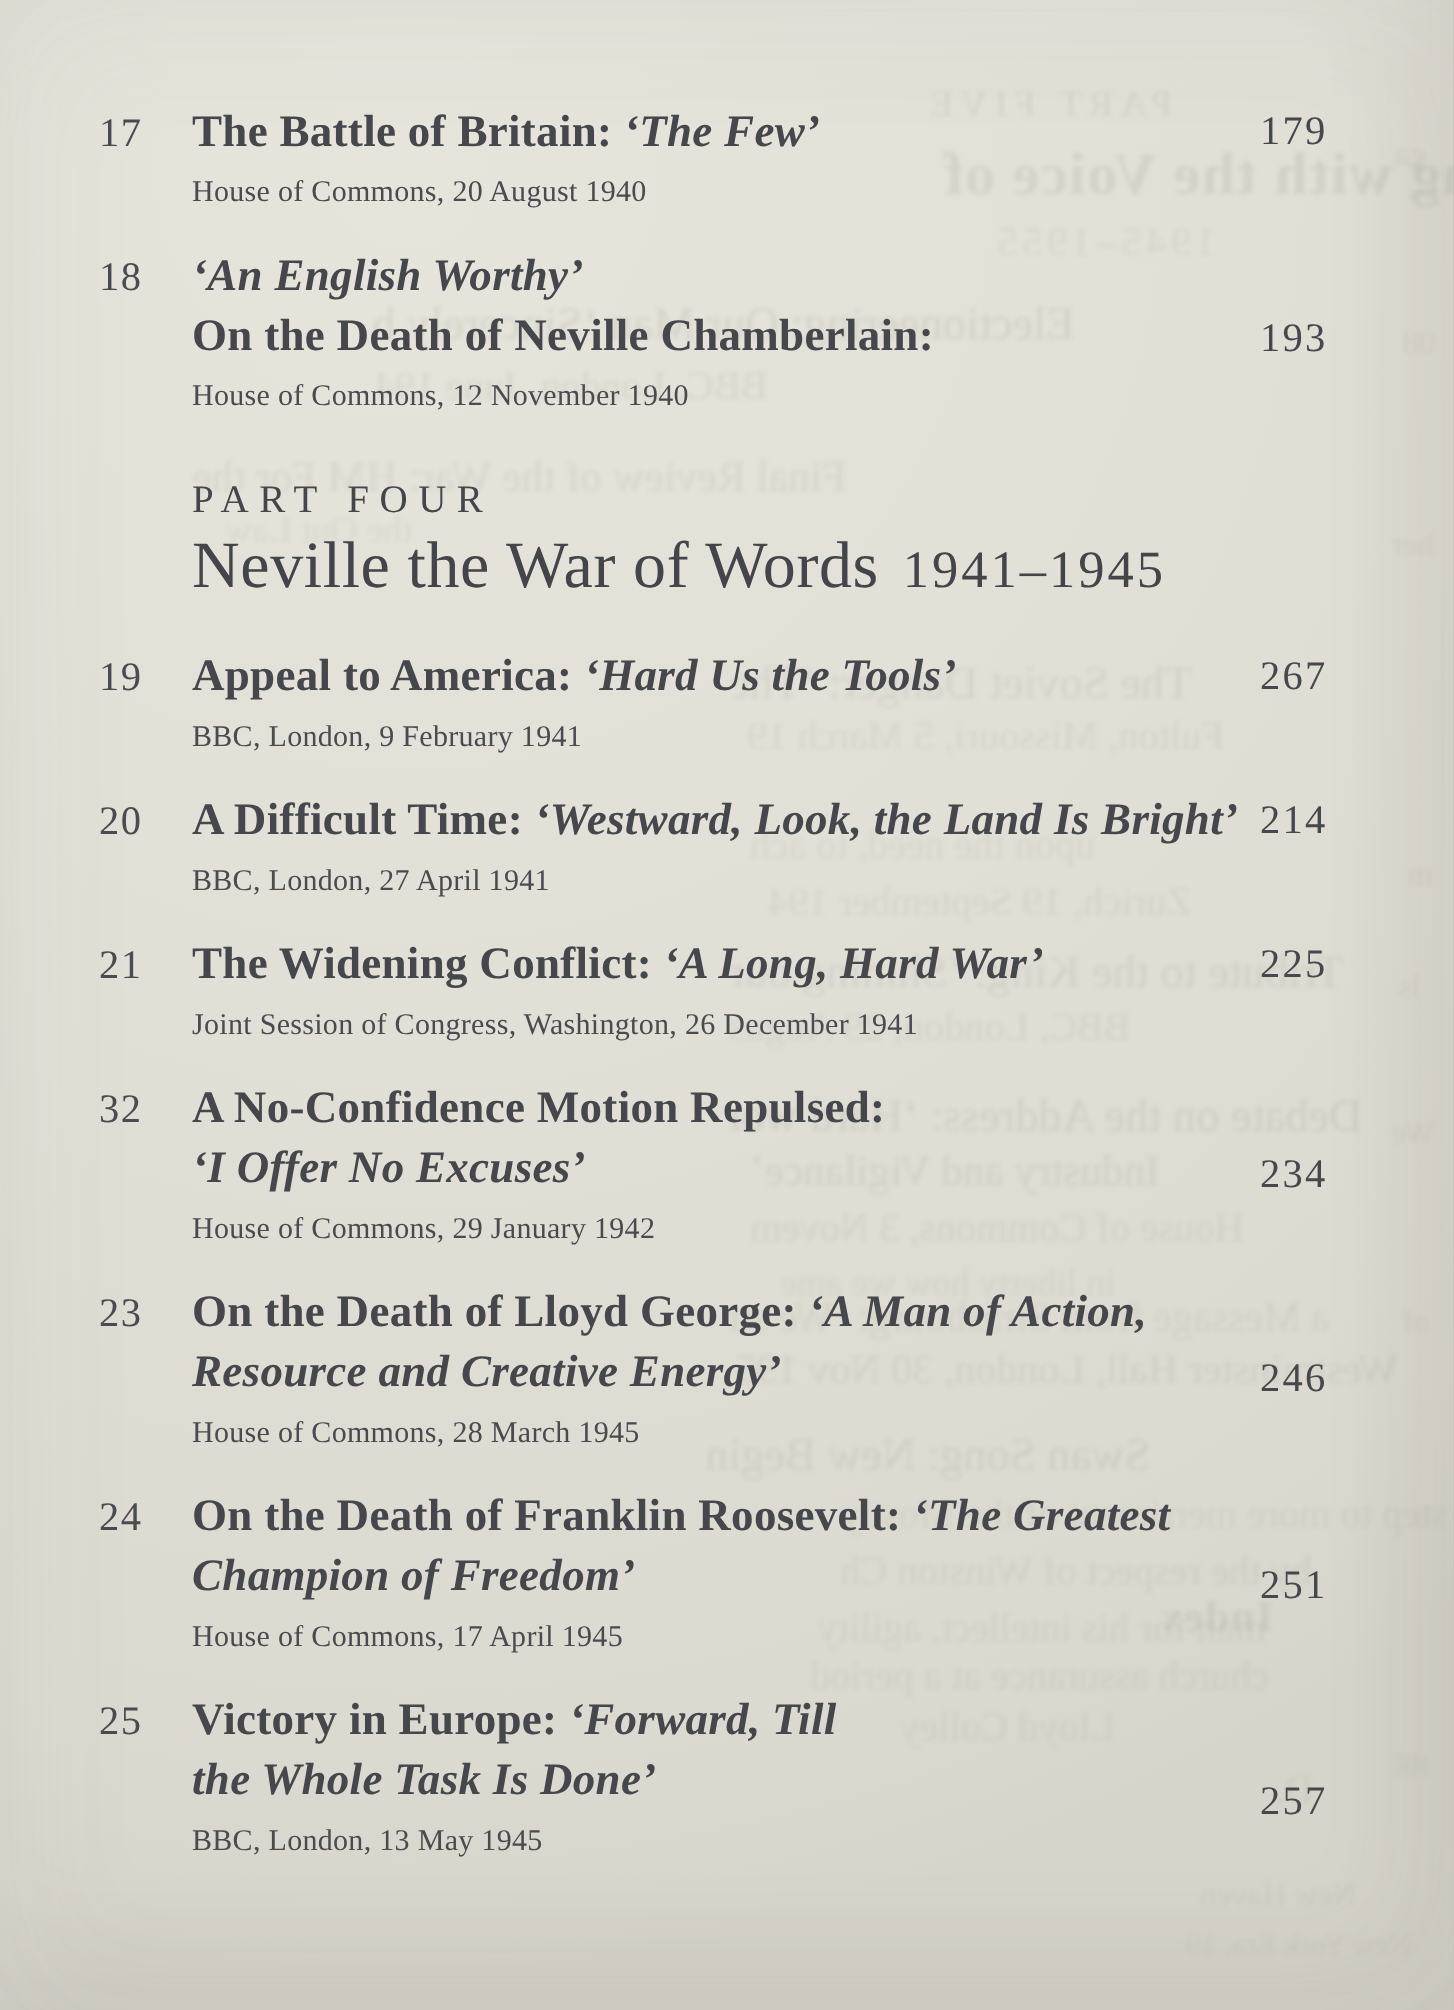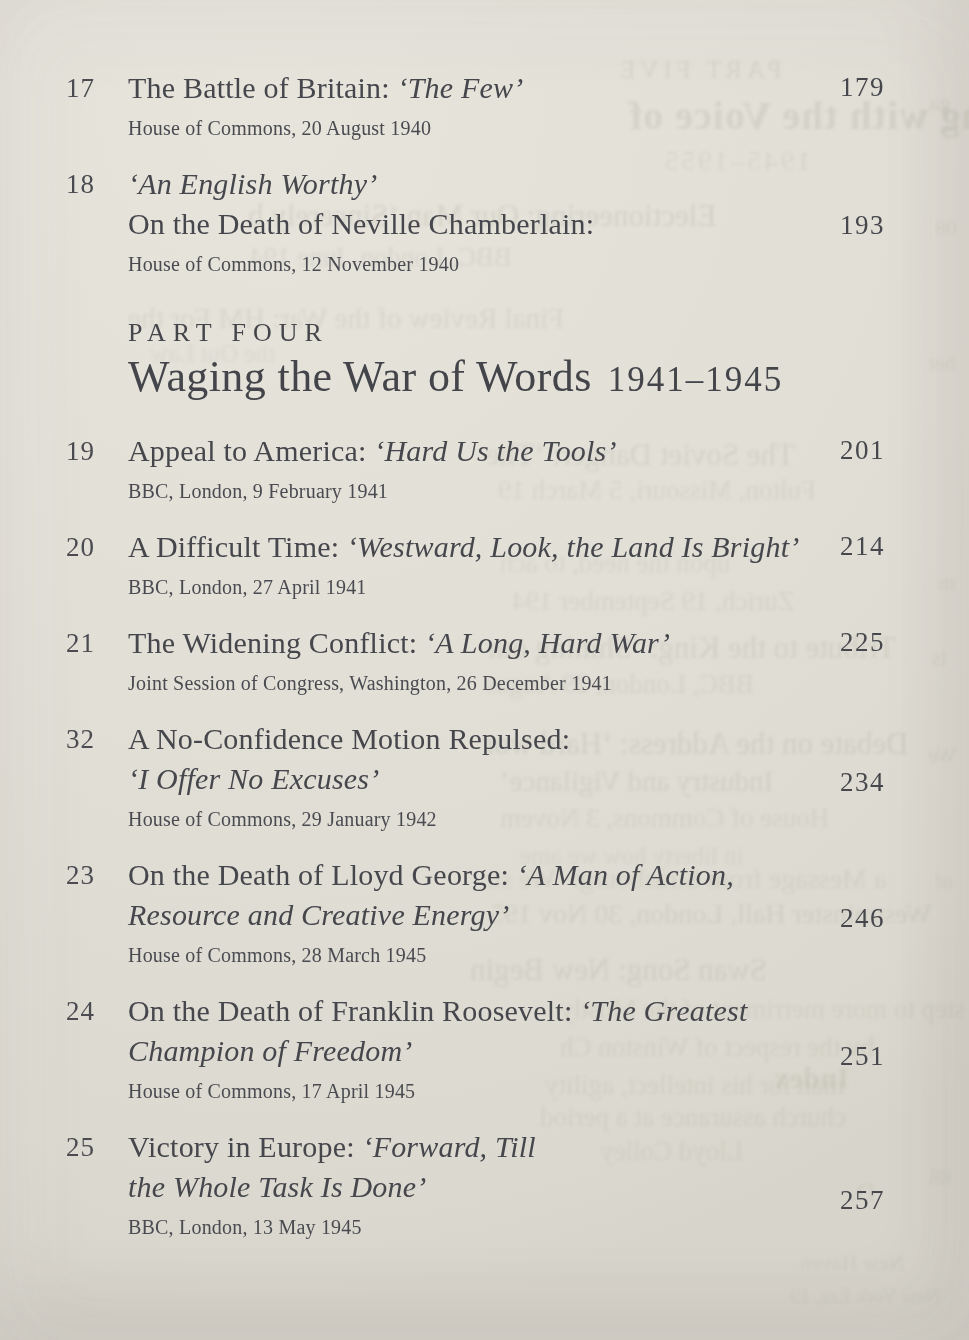--- a/index.html
+++ b/index.html
@@ -19,21 +19,21 @@
   .bleed-line{
     position:absolute;transform:scaleX(-1);white-space:nowrap;
     color:#7d8468;font-family:"Liberation Serif","DejaVu Serif",serif;
   }
   
   .content{position:absolute;inset:0;padding:68px 84px 0 66px;border-radius:11px;}
   .entry{position:relative;padding-left:62px;margin-bottom:16px;}
   .entry .num{
     position:absolute;left:0;top:5px;font-size:27px;letter-spacing:1px;color:#4a4c51;
   }
-  .tline{font-size:30px;line-height:40px;white-space:nowrap;letter-spacing:.2px;}
+  .tline{font-size:30px;line-height:40px;white-space:nowrap;letter-spacing:.2px;font-weight:bold;}
   .tline .it{font-style:italic;}
   .src{font-size:20px;line-height:40px;letter-spacing:.2px;color:#494b50;}
   .pagenum{
     position:absolute;right:0;font-size:27px;letter-spacing:1.5px;color:#46484d;
   }
   .part-heading{margin:30px 0 26px 62px;}
   .kicker{font-size:26px;line-height:38px;letter-spacing:7px;color:#44464b;}
   .part-title{font-size:44px;line-height:50px;letter-spacing:.4px;color:#43454a;}
   .part-title .dates{font-size:35px;margin-left:16px;letter-spacing:2px;}
 </style>
@@ -92,29 +92,29 @@
           <span class="num">18</span>
           <div class="tline"><span class="it">‘An English Worthy’</span></div>
           <div class="tline"><span>On the Death of Neville Chamberlain:</span></div>
           <div class="src">House of Commons, 12 November 1940</div>
           <span class="pagenum" style="top: 46px;">193</span>
         </div>
       </div>
     <div class="part-heading">
       <div class="kicker">PART FOUR</div>
       <div class="part-title">
-        <span>Waging the War of Words</span><span class="dates">1941–1945</span>
+        <span>Neville the War of Words</span><span class="dates">1941–1945</span>
       </div>
     </div>
     <div id="toc-main">
         <div class="entry">
           <span class="num">19</span>
           <div class="tline"><span>Appeal to America: </span><span class="it">‘Hard Us the Tools’</span></div>
           <div class="src">BBC, London, 9 February 1941</div>
-          <span class="pagenum" style="top: 4px;">201</span>
+          <span class="pagenum" style="top: 4px;">267</span>
         </div>
         <div class="entry">
           <span class="num">20</span>
           <div class="tline"><span>A Difficult Time: </span><span class="it">‘Westward, Look, the Land Is Bright’</span></div>
           <div class="src">BBC, London, 27 April 1941</div>
           <span class="pagenum" style="top: 4px;">214</span>
         </div>
         <div class="entry">
           <span class="num">21</span>
           <div class="tline"><span>The Widening Conflict: </span><span class="it">‘A Long, Hard War’</span></div>

